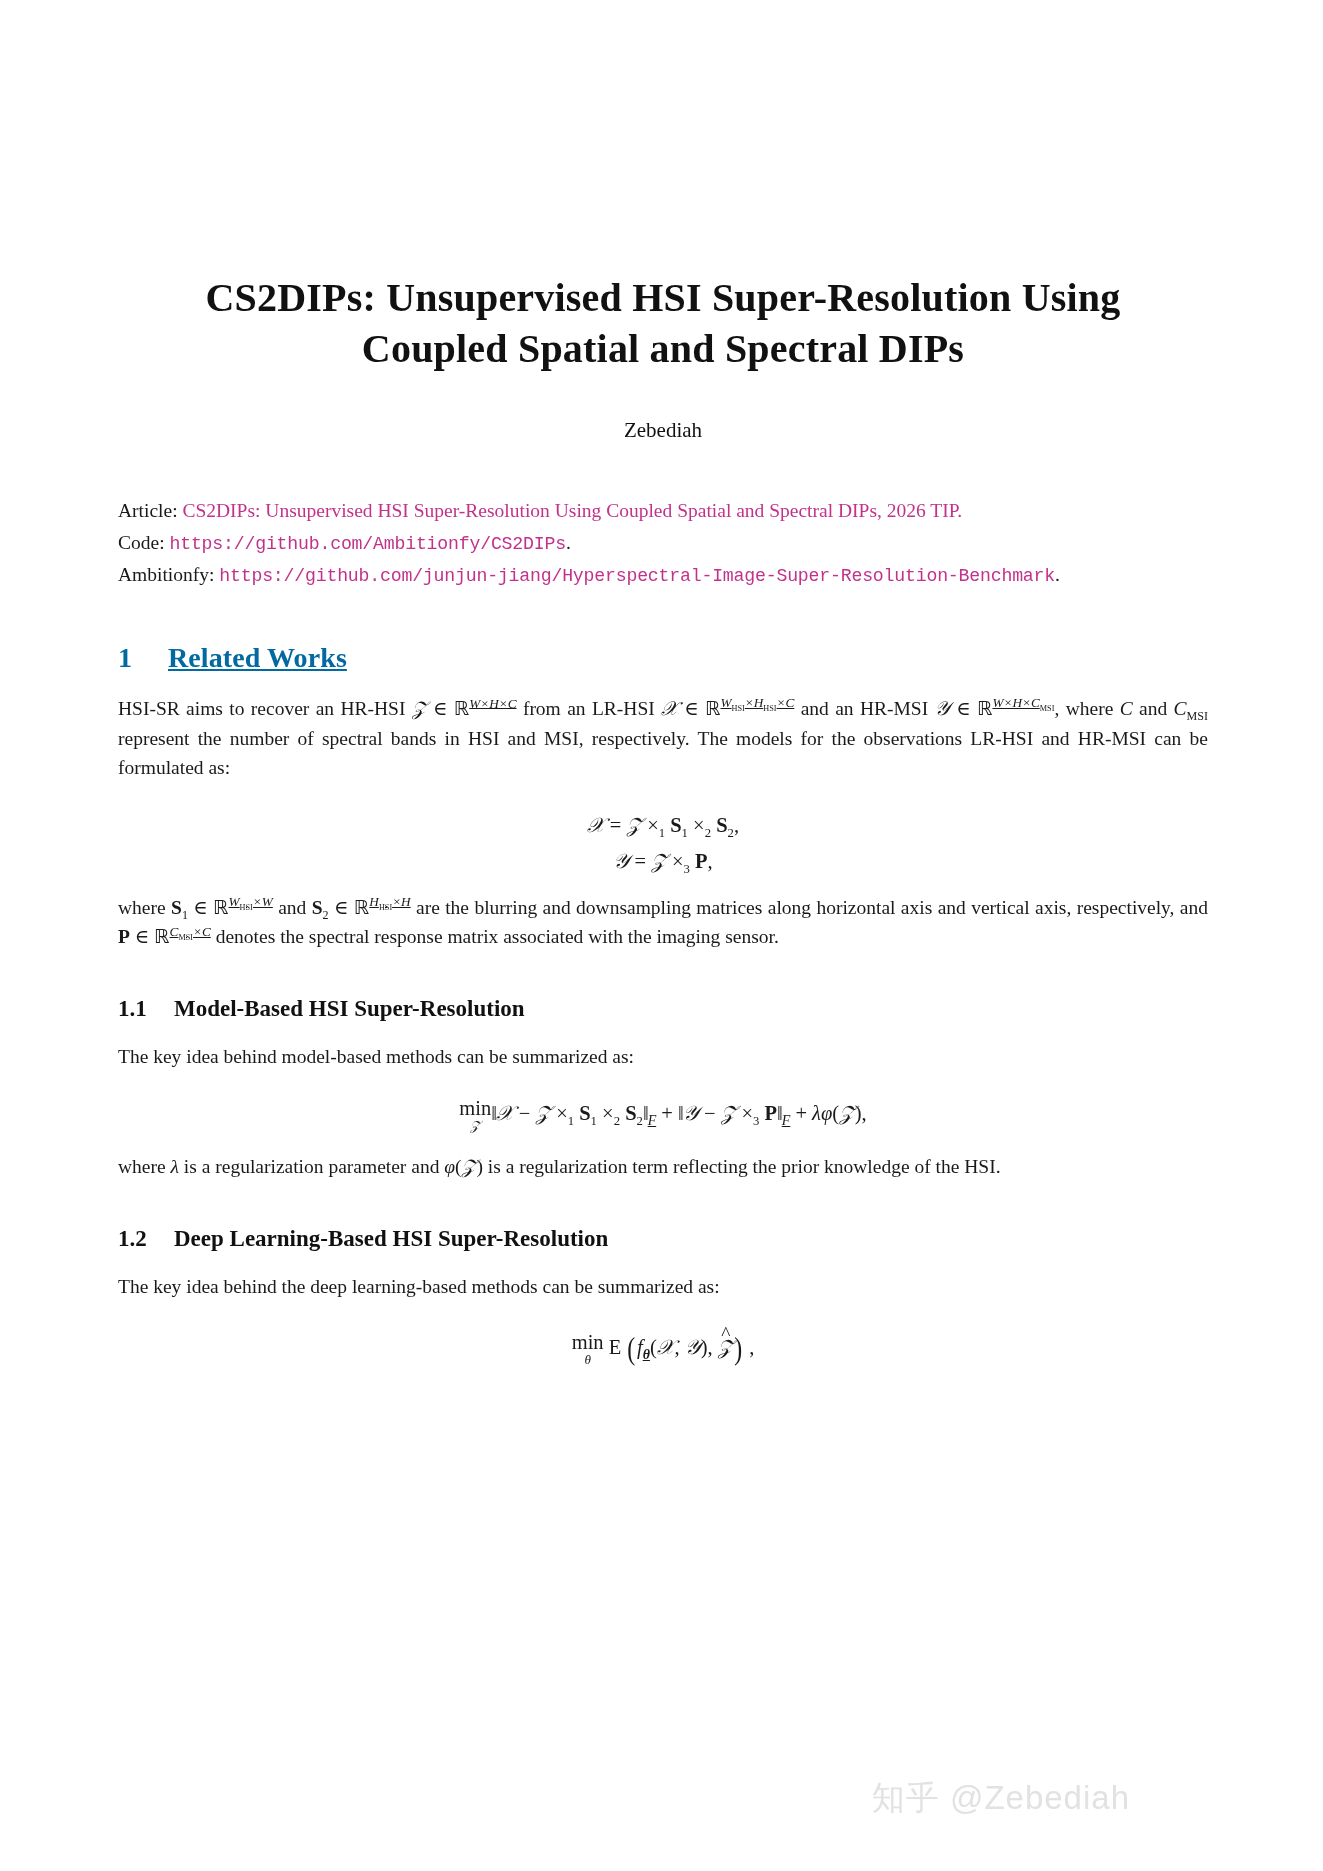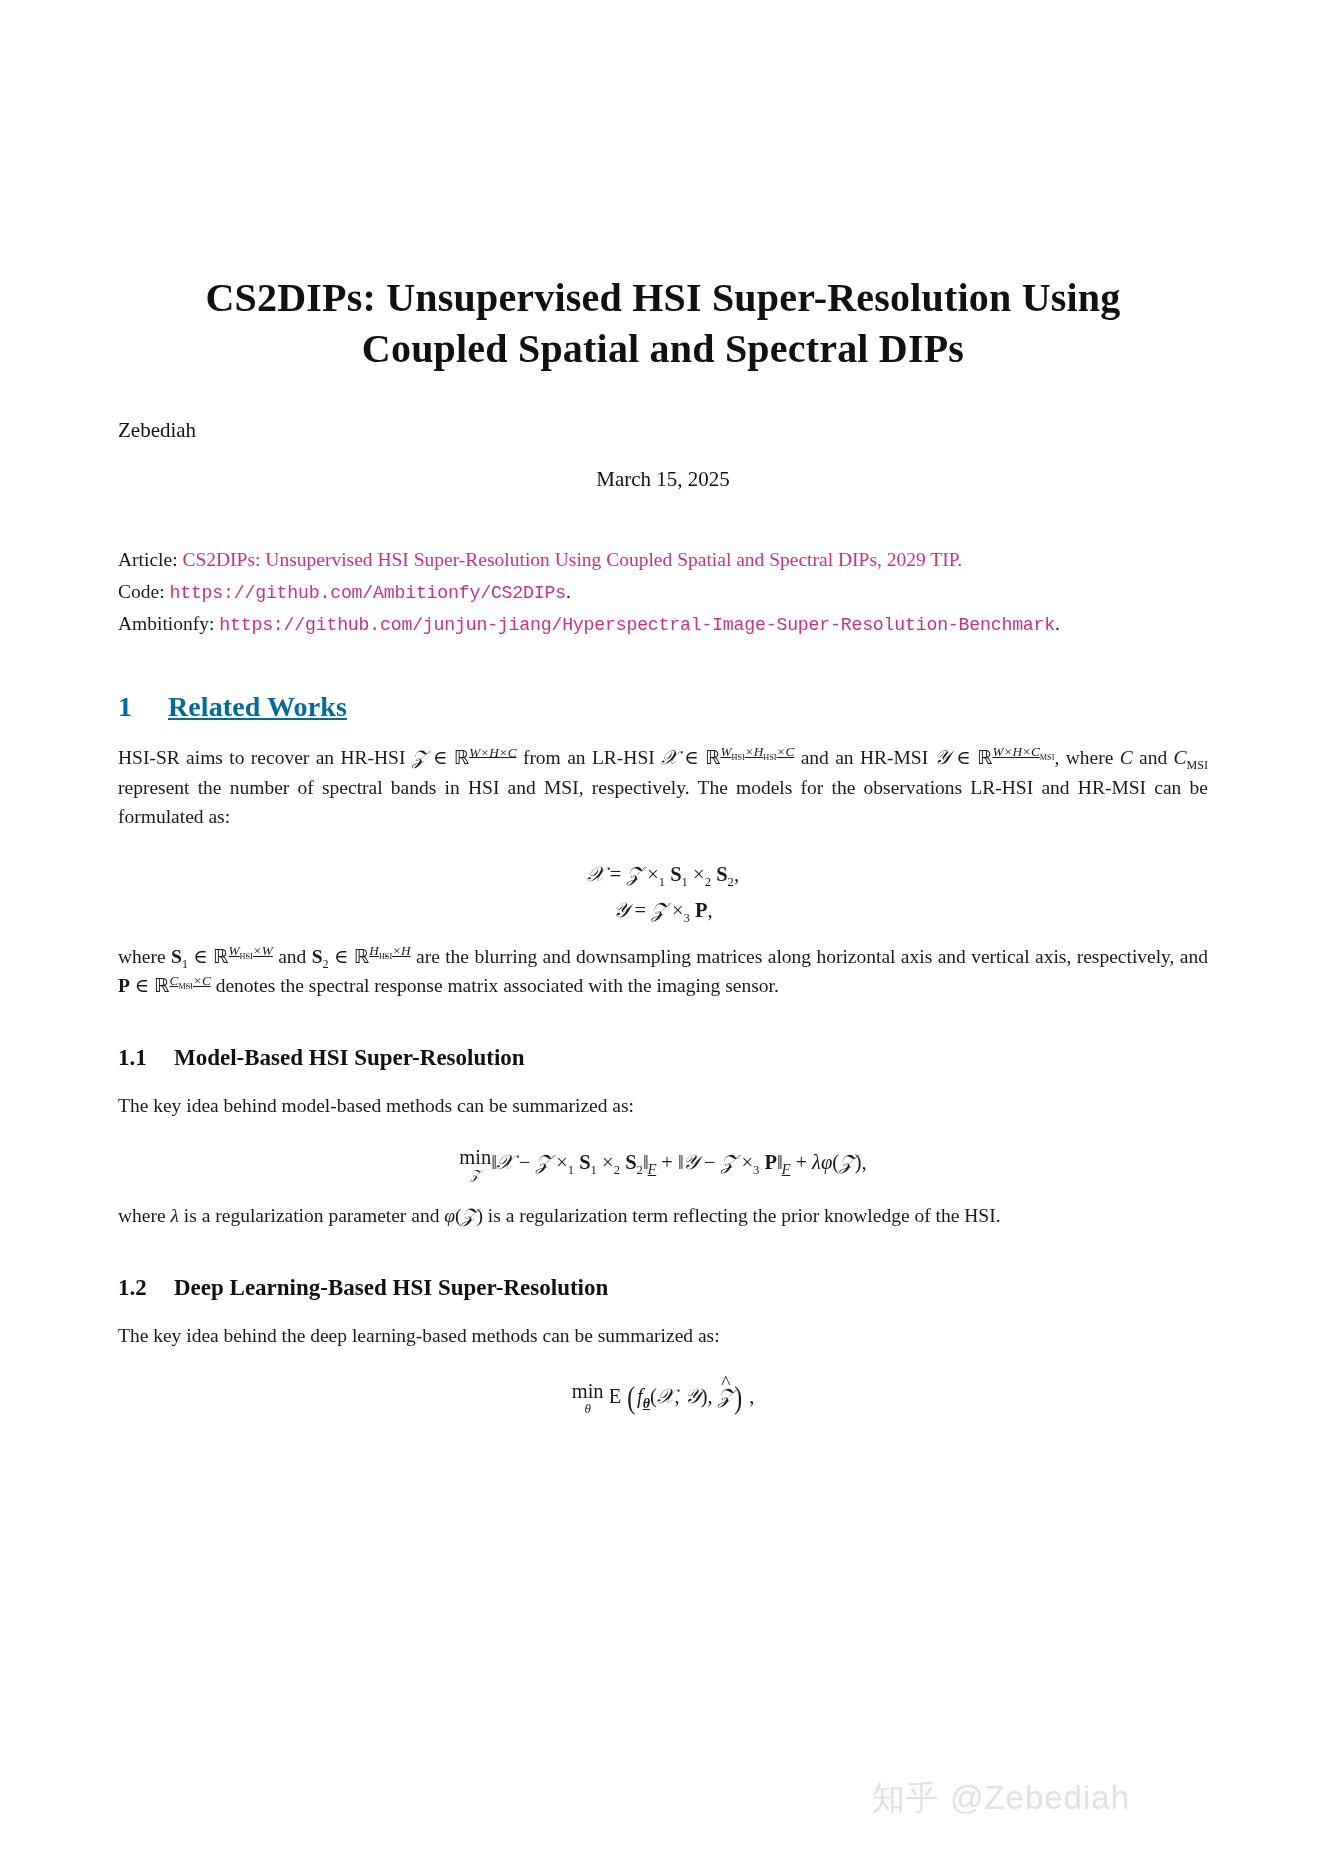--- a/index.html
+++ b/index.html
@@ -37,21 +37,21 @@
     font-size: 40px;
     line-height: 1.28;
     font-weight: bold;
     letter-spacing: 0.2px;
     margin-top: 272px;
     color: #111;
   }
   .title .ln { display: block; }
 
   .author {
-    text-align: left;
+    text-align: center;
     font-size: 21px;
     margin-top: 44px;
     color: #111;
   }
   .date {
     text-align: center;
     font-size: 21px;
     margin-top: 24px;
     color: #111;
   }
@@ -172,26 +172,25 @@
 
 <div class="page">
   <div class="content">
 
     <div class="title">
       <span class="ln">CS2DIPs:  Unsupervised HSI Super-Resolution Using</span>
       <span class="ln">Coupled Spatial and Spectral DIPs</span>
     </div>
 
     <div class="author">Zebediah</div>
-    <div class="date">March 15, 2025</div>
 
     <div class="linkblock">
       <div class="row">
         <span>Article:</span>
-        <span class="lnk">CS2DIPs: Unsupervised HSI Super-Resolution Using Coupled Spatial and Spectral DIPs, 2029 TIP.</span>
+        <span class="lnk">CS2DIPs: Unsupervised HSI Super-Resolution Using Coupled Spatial and Spectral DIPs, 2026 TIP.</span>
       </div>
       <div class="row">
         <span>Code:</span>
         <span class="lnk mono">https://github.com/Ambitionfy/CS2DIPs</span><span>.</span>
       </div>
       <div class="row">
         <span>Ambitionfy:</span>
         <span class="lnk mono">https://github.com/junjun-jiang/Hyperspectral-Image-Super-Resolution-Benchmark</span><span>.</span>
       </div>
     </div>

